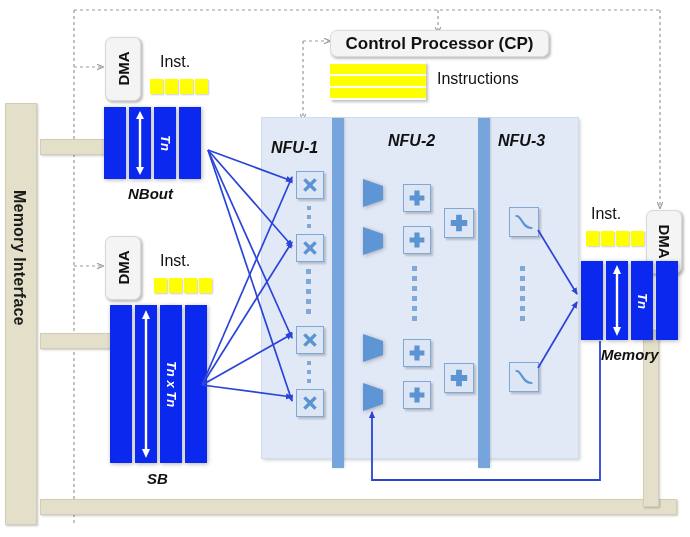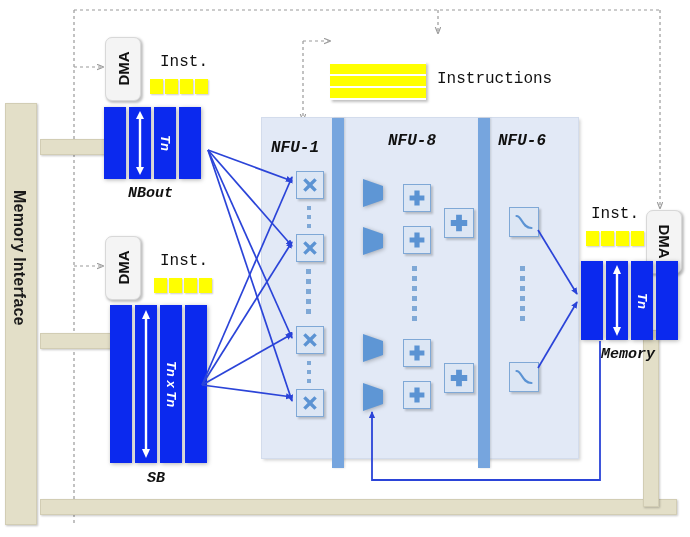--- a/index.html
+++ b/index.html
@@ -43,21 +43,21 @@
   .dma span{
     display:block;white-space:nowrap;position:absolute;
     font-size:15px;font-weight:bold;color:#111;
   }
   .dma.rot span{transform:rotate(-90deg);transform-origin:center;
      left:50%;top:50%;margin-left:-22px;margin-top:-9px;width:44px;text-align:center;}
   .dma.rot-r span{transform:rotate(90deg);transform-origin:center;
      left:50%;top:50%;margin-left:-22px;margin-top:-9px;width:44px;text-align:center;}
 
   
-  .lbl{z-index:5;white-space:nowrap;color:#111;font-family:Liberation Mono, monospace;}
+  .lbl{z-index:5;white-space:nowrap;color:#111;}
   .lbl-inst{font-size:16px;font-weight:normal;}
   .lbl-italic{font-style:italic;font-weight:bold;font-size:15px;}
   .lbl-nfu{font-style:italic;font-weight:bold;font-size:16px;color:#111;}
   .lbl-plain{font-size:16px;}
 
   
   .inst-row{z-index:5;display:flex;gap:2px;}
   .inst-row i{display:block;width:13px;height:15px;background:#FFFF00;
      box-shadow:1px 1px 1.5px rgba(0,0,0,.2);}
 
@@ -228,37 +228,40 @@
     </svg>
   </div>
   <div style="width:22px;height:158px;">
     <span class="vtxt">Tn x Tn</span>
   </div>
   <div style="width:22px;height:158px;"></div>
 </div>
 
 <div class="abs lbl lbl-italic" style="left:147px;top:470px;text-align:center;">SB</div>
 
+<div class="abs cp" style="left:330px;top:30px;width:217px;height:25px;">
+  <span>Control Processor (CP)</span>
+</div>
 
 <div class="abs instr-stack" style="left:330px;top:62px;width:96px;height:38px;">
   <b></b>
   <b></b>
   <b></b>
   <b></b>
 </div>
 
 <div class="abs lbl lbl-plain" style="left:437px;top:70px;">Instructions</div>
 
 <div class="abs nfu-box" style="left:261px;top:117px;width:316px;height:340px;"></div>
 <div class="abs nfu-sep" style="left:332px;top:118px;width:12px;height:350px;"></div>
 <div class="abs nfu-sep" style="left:478px;top:118px;width:12px;height:350px;"></div>
 
 <div class="abs lbl lbl-nfu" style="left:271px;top:139px;">NFU-1</div>
-<div class="abs lbl lbl-nfu" style="left:388px;top:132px;">NFU-8</div>
-<div class="abs lbl lbl-nfu" style="left:498px;top:132px;">NFU-6</div>
+<div class="abs lbl lbl-nfu" style="left:388px;top:132px;">NFU-2</div>
+<div class="abs lbl lbl-nfu" style="left:498px;top:132px;">NFU-3</div>
 
 <div class="abs opbox" style="left:296px;top:171px;width:26px;height:26px;">
   <svg width="18" height="18" viewBox="0 0 18 18">
         <path d="M4.6,2.2 L9,6.6 L13.4,2.2 L15.8,4.6 L11.4,9 L15.8,13.4 L13.4,15.8 L9,11.4 L4.6,15.8 L2.2,13.4 L6.6,9 L2.2,4.6 z" fill="#5B93D3"></path>
       </svg>
 </div>
 <div class="abs opbox" style="left:296px;top:234px;width:26px;height:26px;">
   <svg width="18" height="18" viewBox="0 0 18 18">
         <path d="M4.6,2.2 L9,6.6 L13.4,2.2 L15.8,4.6 L11.4,9 L15.8,13.4 L13.4,15.8 L9,11.4 L4.6,15.8 L2.2,13.4 L6.6,9 L2.2,4.6 z" fill="#5B93D3"></path>
       </svg>

